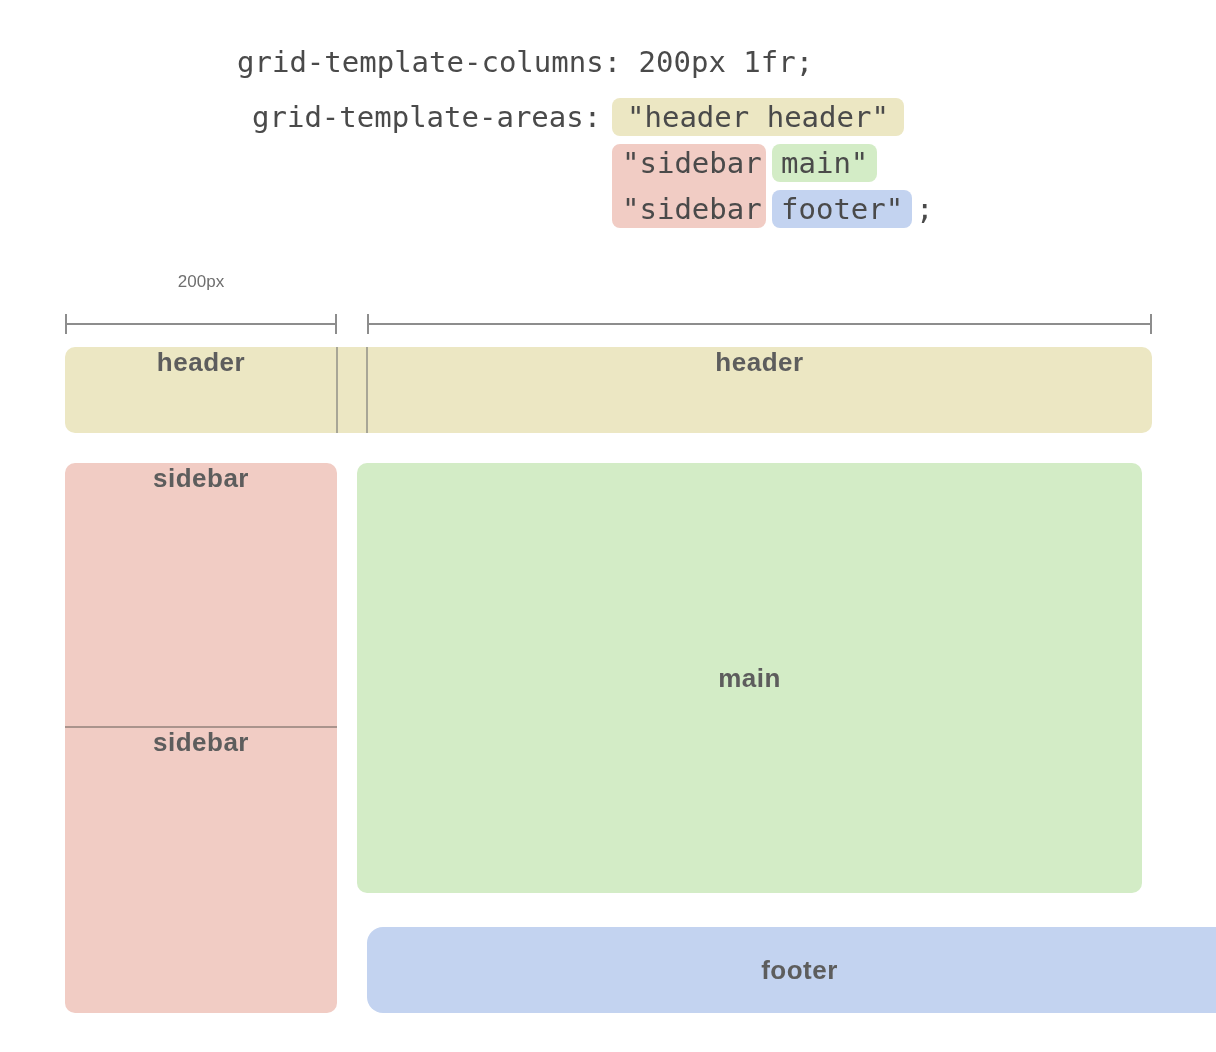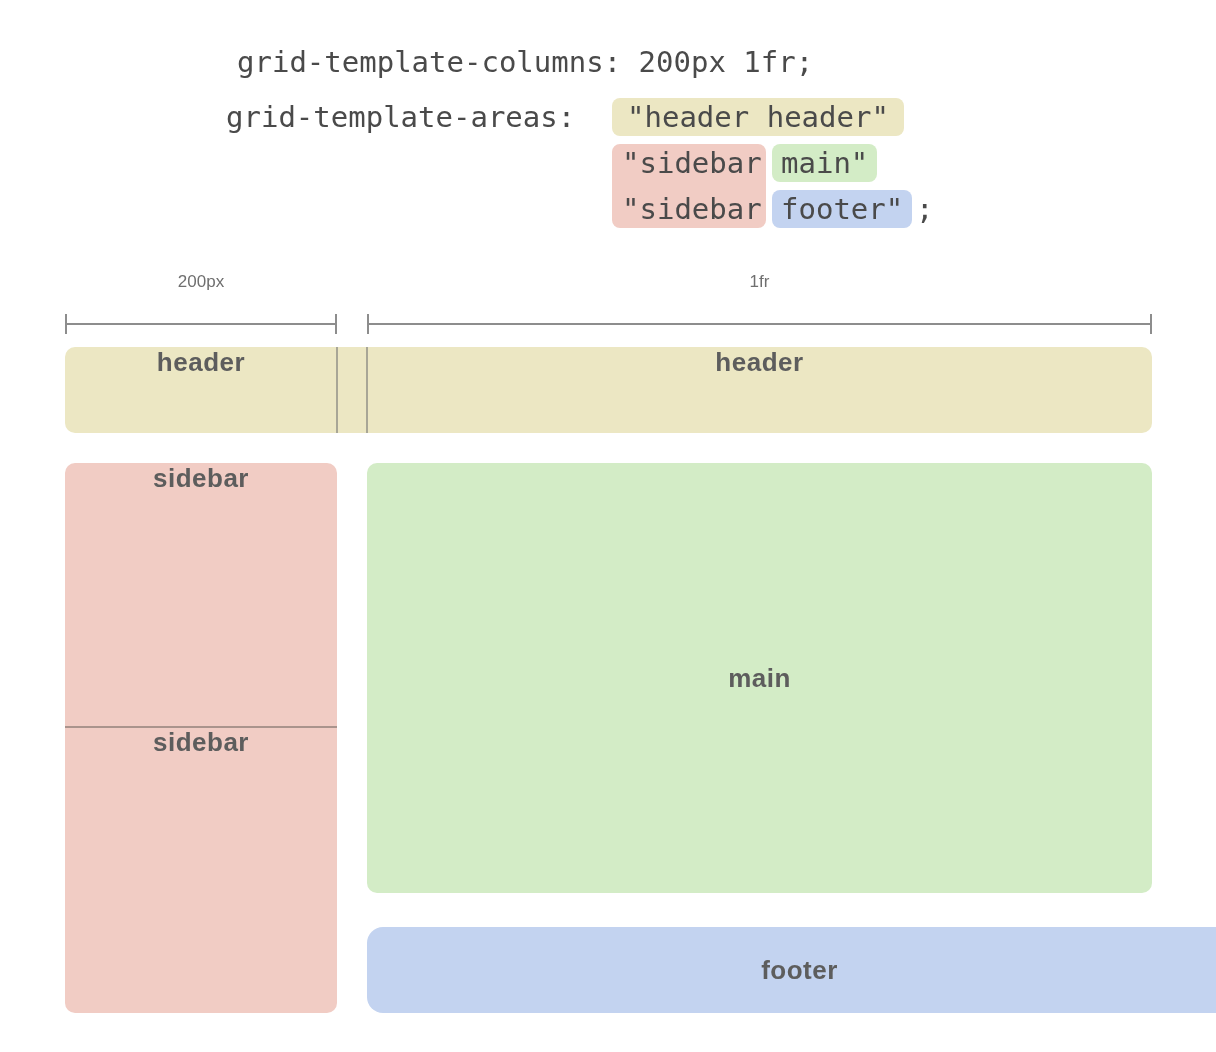--- a/index.html
+++ b/index.html
@@ -17,21 +17,21 @@
   .code {
     position: absolute;
     font-family: "DejaVu Sans Mono", "Liberation Mono", monospace;
     font-size: 29px;
     line-height: 38px;
     color: var(--code_text);
     white-space: pre;
     text-align: center;
   }
   .code-line1 { left: 237px; top: 43px; }
-  .code-areas-label { left: 226px; top: 98px; }
+  .code-areas-label { left: 252px; top: 98px; }
 
   .hl {
     position: absolute;
     font-family: "DejaVu Sans Mono", "Liberation Mono", monospace;
     font-size: 29px;
     line-height: 38px;
     color: var(--code_text);
     white-space: pre;
     border-radius: 8px;
   }
@@ -112,21 +112,21 @@
 
   .sidebar-area { left: 65px;  top: 463px; width: 272px; height: 550px; background: var(--sidebar_fill); }
   .sidebar-label-top    { left: 65px; top: 463px; width: 272px; height: 264px; }
   .sidebar-label-bottom { left: 65px; top: 727px; width: 272px; height: 286px; }
   .sidebar-divider {
     position: absolute;
     left: 65px; top: 726px; width: 272px; height: 2px;
     background: var(--sidebar_divider);
   }
 
-  .main-area   { left: 367px; top: 463px; width: 785px; height: 430px; background: var(--main_fill); }
+  .main-area   { left: 357px; top: 463px; width: 785px; height: 430px; background: var(--main_fill); }
   .footer-area { left: 367px; top: 927px; width: 865px; height: 86px;  background: var(--footer_fill); border-radius: 16px; }
 </style>
 </head>
 <body>
 
 <div class="canvas">
 
   <div class="code code-line1">grid-template-columns: 200px 1fr;</div>
 
   <div class="code code-areas-label">grid-template-areas:</div>
@@ -140,21 +140,20 @@
   <div class="hl hl-main">main"</div>
 
   <div class="code code-sidebar-r3">"sidebar</div>
 
   <div class="hl hl-footer">footer"</div>
 
   <div class="code code-semicolon">;</div>
 
   <div class="ruler-label ruler-label-left">200px</div>
 
-  <div class="ruler-label ruler-label-right">1fr</div>
 
   <div class="bracket bracket-left"></div>
 
   <div class="bracket bracket-right"></div>
 
   <div class="area header-area"></div>
 
   <div class="label-layer header-label-left">
     <span class="area-label">header</span>
   </div>

